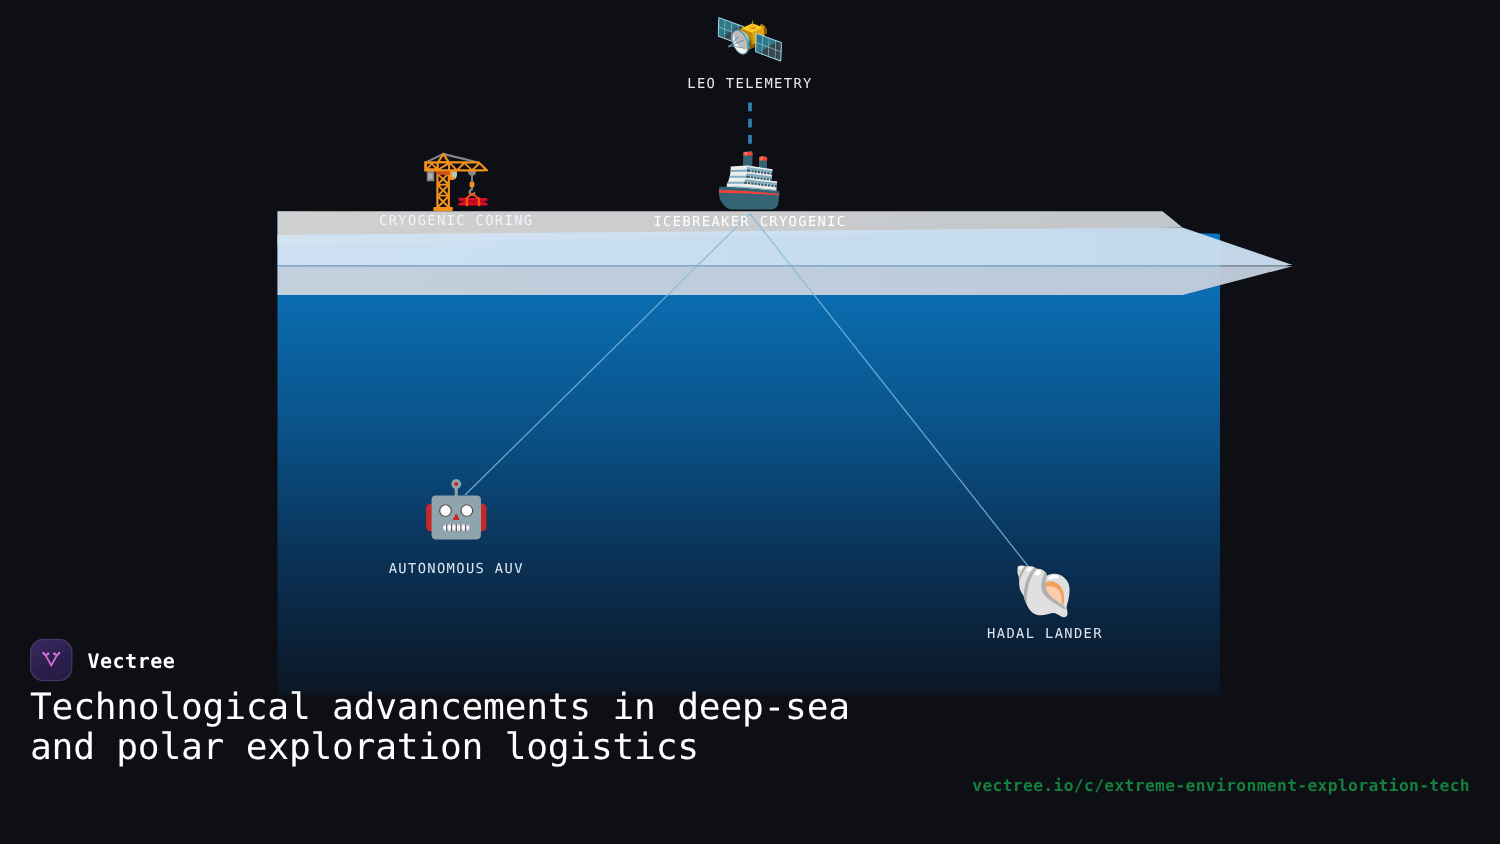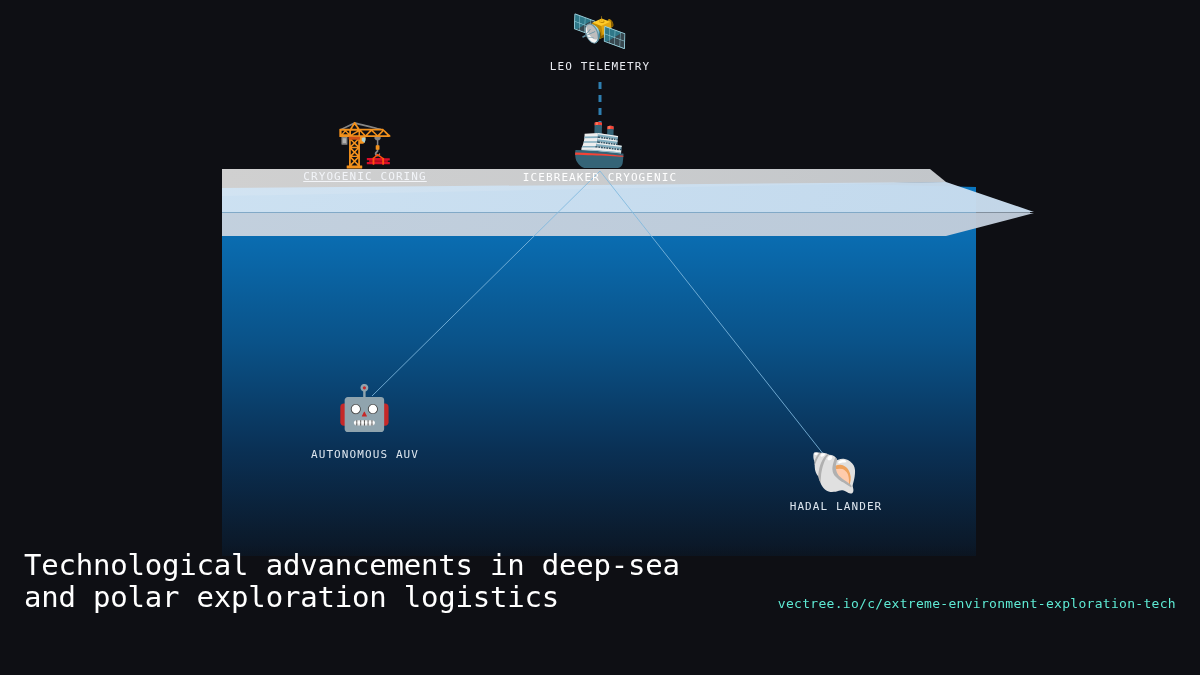--- a/index.html
+++ b/index.html
@@ -30,21 +30,21 @@
   #node-satellite{left:500px;top:8px;width:200px;}
   #node-satellite .glyph{font-size:46px;}
   #node-satellite .label{color:#e8eaf0;margin-top:6px;}
 
   #node-ship{left:500px;top:122px;width:200px;}
   #node-ship .glyph{font-size:44px;}
   #node-ship .label{color:#ffffff;margin-top:5px;}
 
   #node-crane{left:265px;top:120px;width:200px;}
   #node-crane .glyph{font-size:46px;}
-  #node-crane .label{color:#f2f4f8;margin-top:4px;text-decoration:underline;}
+  #node-crane .label{color:#f2f4f8;margin-top:4px;}
 
   #node-auv{left:265px;top:386px;width:200px;}
   #node-auv .glyph{font-size:44px;}
   #node-auv .label{color:#dde6ef;margin-top:18px;}
 
   #node-lander{left:736px;top:452px;width:200px;}
   #node-lander .glyph{font-size:42px;}
   #node-lander .label{color:#dde6ef;margin-top:6px;}
 
   
@@ -59,23 +59,24 @@
     color:#ffffff;font-size:16px;font-weight:bold;letter-spacing:.4px;
     font-family:"DejaVu Sans Mono","Liberation Mono",monospace;
   }
   .headline{
     position:absolute;left:24px;top:549px;width:700px;
     color:#ffffff;font-weight:normal;font-size:29px;line-height:1.12;
     letter-spacing:-0.2px;
     font-family:"DejaVu Sans Mono","Liberation Mono",monospace;
   }
   .urlbar{
-    position:absolute;right:24px;top:596px;
-    color:#5eead4;font-size:13px;letter-spacing:.3px;
+    position:absolute;right:24px;top:622px;
+    color:#15803d;font-size:13px;letter-spacing:.3px;
     font-family:"DejaVu Sans Mono","Liberation Mono",monospace;
+    font-weight:bold;
   }
   .vignette{
     position:absolute;left:0;top:545px;width:1200px;height:130px;
     background:linear-gradient(180deg,rgba(14,15,20,0) 0%,#0e0f14 52%);
     pointer-events:none;
   }
 </style>
 </head>
 <body>
 
@@ -138,18 +139,36 @@
     <span class="label">AUTONOMOUS AUV</span>
   </div>
 
   <div class="node" id="node-lander">
     <span class="glyph">🐚</span>
     <span class="label">HADAL LANDER</span>
   </div>
 
   <div class="vignette"></div>
 
+  <div class="brandrow">
+    <div class="logo">
+      <svg width="20" height="20" viewBox="0 0 24 24" aria-hidden="true">
+        <g stroke="#d86ce0" stroke-width="1.7" fill="none" stroke-linecap="round">
+          <path d="M6.6 7.6 L12 17.2 L17.4 7.6"></path>
+          <path d="M6.6 7.6 L4.6 5.6 M6.6 7.6 L9.0 6.0"></path>
+          <path d="M17.4 7.6 L19.4 5.6 M17.4 7.6 L15.0 6.0"></path>
+        </g>
+        <g fill="#e48bea">
+          <circle cx="4.5" cy="5.4" r="1.05"></circle>
+            <circle cx="9.1" cy="5.8" r="1.05"></circle>
+          <circle cx="19.5" cy="5.4" r="1.05"></circle>
+            <circle cx="14.9" cy="5.8" r="1.05"></circle>
+        </g>
+      </svg>
+    </div>
+    <div class="brandname">Vectree</div>
+  </div>
 
   <div class="headline">Technological advancements in deep-sea and polar exploration logistics</div>
 
   <div class="urlbar">vectree.io/c/extreme-environment-exploration-tech</div>
 
 </div>
 
 </body></html>

